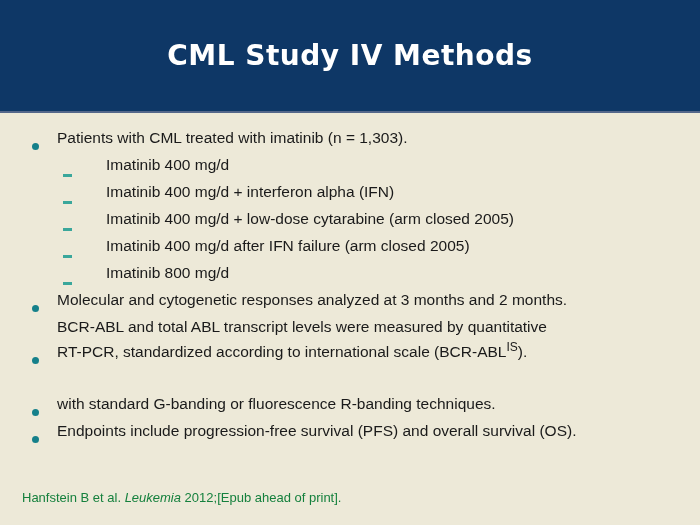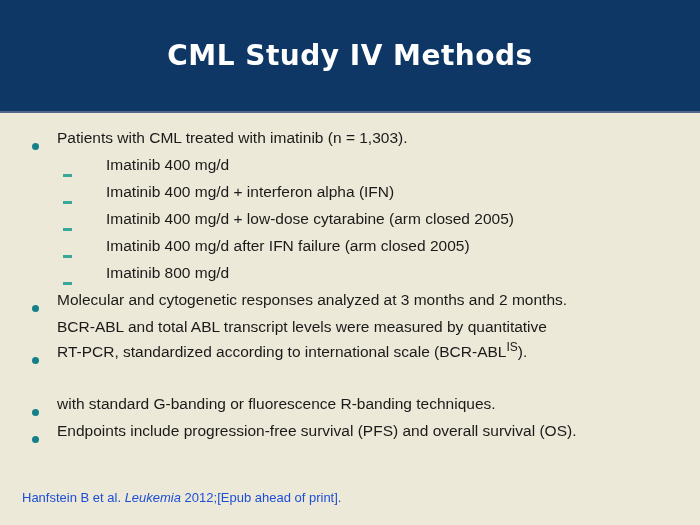--- a/index.html
+++ b/index.html
@@ -60,21 +60,21 @@
     margin-top: 12px;
     margin-left: 1px;
     background: #3aa79b;
   }
   sup { font-size: 12px; line-height: 0; }
   .citation {
     position: absolute;
     left: 22px;
     top: 490px;
     font-size: 13px;
-    color: #1d4ed8;
+    color: #15803d;
     white-space: nowrap;
   }
   .citation .journal { font-style: italic; }
 </style>
 </head>
 <body>
 
 <div class="slide">
 
   <div class="header">

